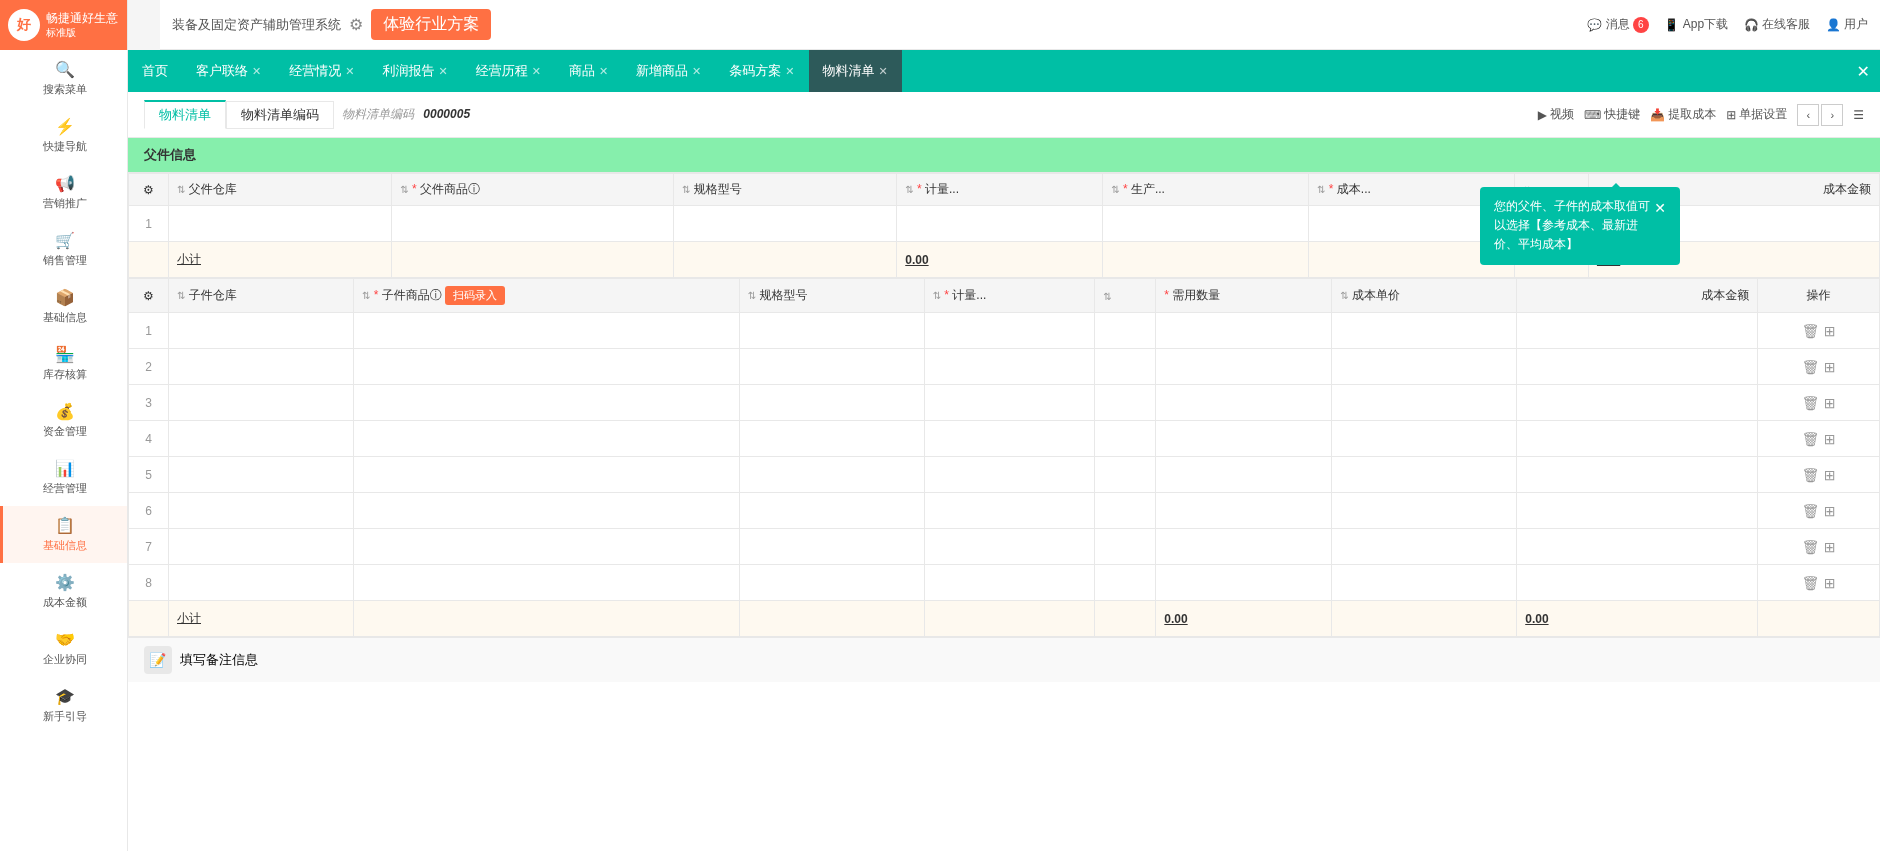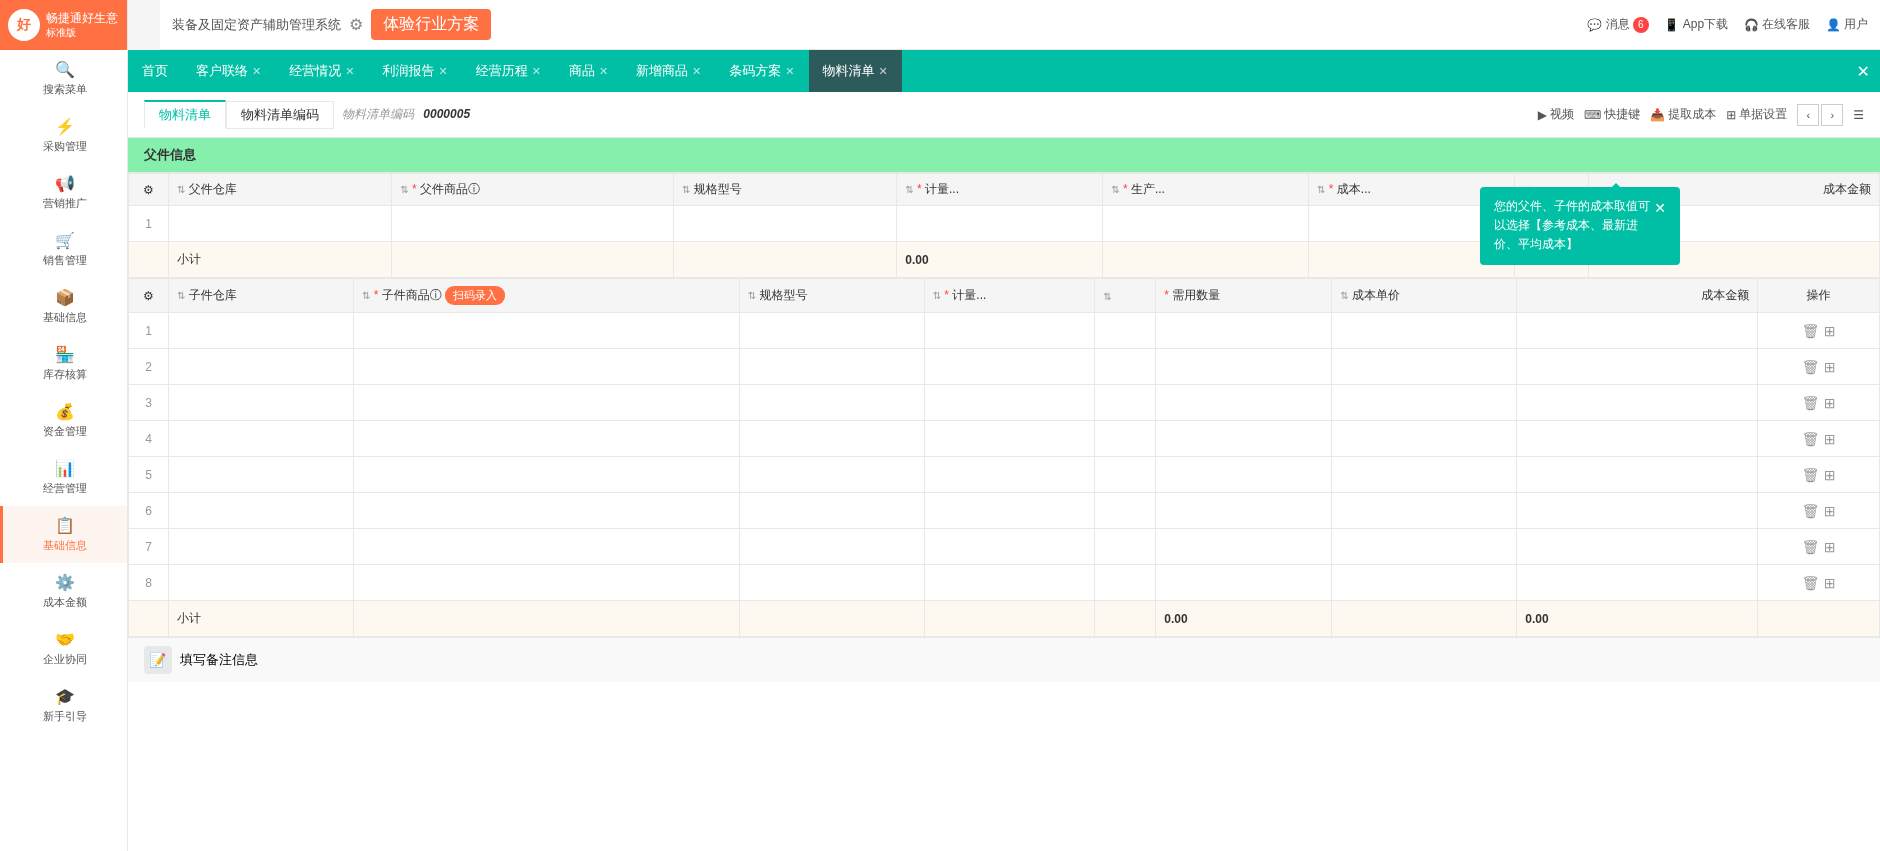--- a/index.html
+++ b/index.html
@@ -48,26 +48,26 @@
     
     .section-title { padding: 8px 16px; font-size: 13px; font-weight: bold; color: #333; background: #86efac; border-bottom: 1px solid #e8e8e8; }
 
     
     .table-wrap { overflow-x: auto; }
     table { width: 100%; border-collapse: collapse; font-size: 12px; }
     th { background: #f5f5f5; border: 1px solid #e8e8e8; padding: 7px 8px; text-align: left; color: #333; font-weight: normal; white-space: nowrap; position: relative; }
     th .required { color: #ff4444; }
     th .sort-icon { color: #999; font-size: 10px; }
     td { border: 1px solid #e8e8e8; padding: 6px 8px; color: #333; height: 36px; }
-    tr.subtotal td { background: #fef9f0; font-size: 12px; color: #333; }
+    tr.subtotal td { background: #fef9f0; font-size: 12px; color: #333; text-decoration: underline; }
     tr.subtotal td.amount { text-align: left; font-weight: bold; }
     .row-num { color: #999; text-align: center; width: 40px; }
     .action-icons { display: flex; gap: 4px; justify-content: center; }
     .action-icon { cursor: pointer; color: #999; font-size: 14px; }
-    .scan-btn { background: #ff7043; color: #fff; border: none; border-radius: 9px; padding: 2px 8px; font-size: 11px; cursor: pointer; }
+    .scan-btn { background: #ff7043; color: #fff; border: none; border-radius: 3px; padding: 2px 8px; font-size: 11px; cursor: pointer; }
     .gear-th { width: 36px; text-align: center; }
 
     
     .tooltip-box { position: absolute; top: 95px; right: 200px; background: #00bfa5; color: #fff; padding: 10px 14px; border-radius: 4px; font-size: 12px; line-height: 1.6; max-width: 200px; z-index: 100; }
     .tooltip-box::before { content: ''; position: absolute; top: -8px; right: 60px; border: 4px solid transparent; border-bottom-color: #00bfa5; }
     .tooltip-close { float: right; cursor: pointer; font-size: 14px; }
 
     
     .bottom-bar { background: #f9f9f9; border-top: 1px solid #e8e8e8; padding: 8px 16px; display: flex; align-items: center; gap: 8px; }
     .bottom-icon { width: 28px; height: 28px; background: #e8e8e8; border-radius: 4px; display: flex; align-items: center; justify-content: center; color: #888; font-size: 14px; }
@@ -86,21 +86,21 @@
       <div style="font-size:10px;">标准版</div>
     </div>
   </div>
   <div class="sidebar-nav">
     <div class="sidebar-item">
       <span class="icon">🔍</span>
       <span>搜索菜单</span>
     </div>
     <div class="sidebar-item">
       <span class="icon">⚡</span>
-      <span>采购管理</span>
+      <span>快捷导航</span>
     </div>
     <div class="sidebar-item">
       <span class="icon">📢</span>
       <span>营销推广</span>
     </div>
     <div class="sidebar-item">
       <span class="icon">🛒</span>
       <span>销售管理</span>
     </div>
     <div class="sidebar-item">

